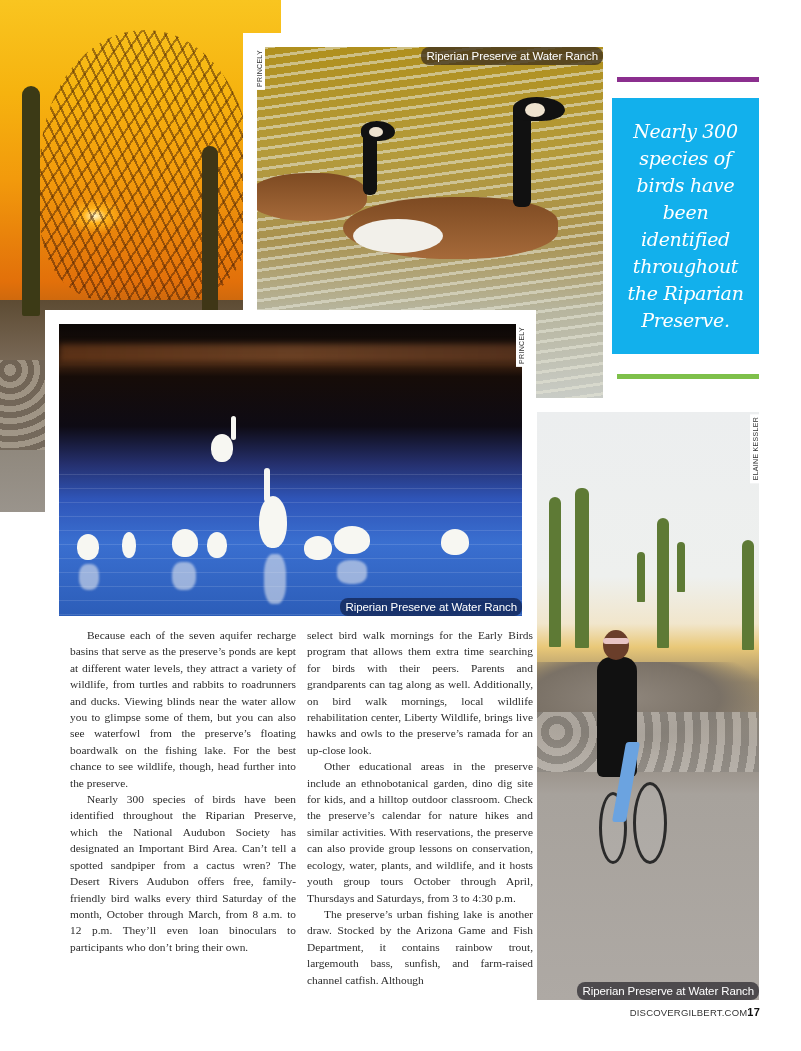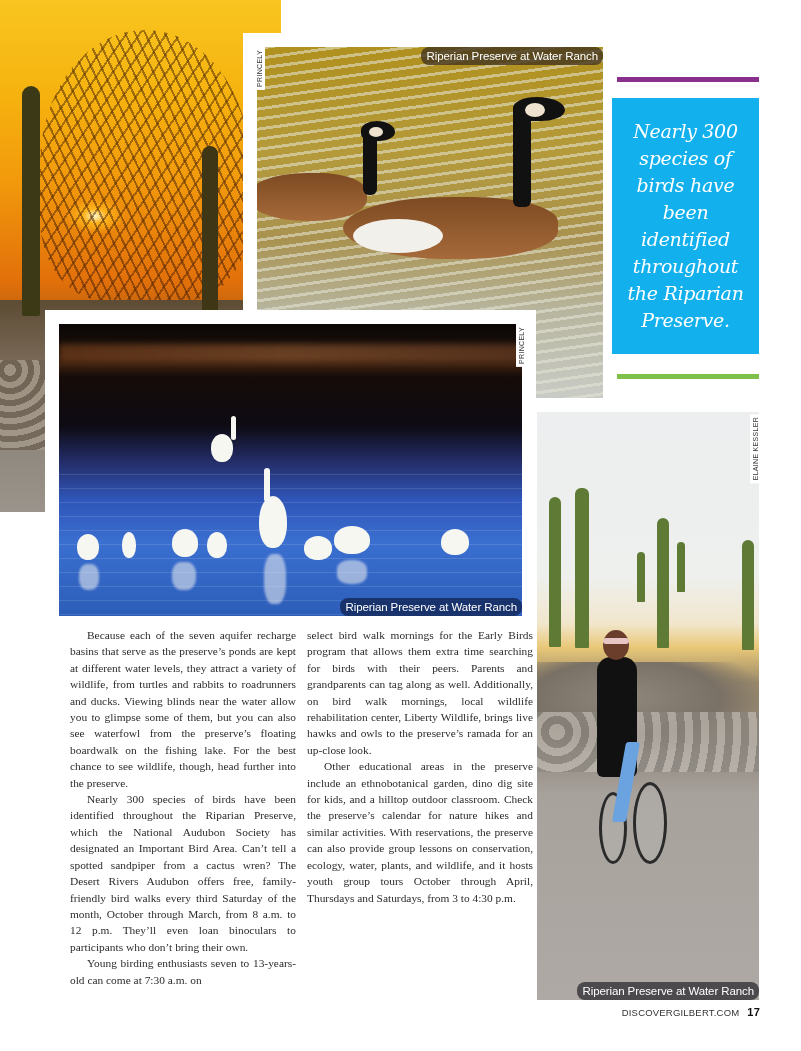--- a/index.html
+++ b/index.html
@@ -124,21 +124,21 @@
   .col-1 { left: 70px; }
   .col-2 { left: 307px; }
   .col p { text-indent: 17px; }
   .col p.no-indent { text-indent: 0; }
 
   
   .footer {
     position: absolute; left: 580px; top: 1006px; width: 180px; text-align: right;
     font-family: "Liberation Sans", "DejaVu Sans", sans-serif; color: #333; font-size: 9.5px; letter-spacing: 0.2px;
   }
-  .footer .site { margin-right: 8px; }
+  .footer .site { }
   .footer .page { font-weight: bold; font-size: 11px; color: #111; }
 </style>
 </head>
 <body>
 
 <div class="abs photo-sunset" title="Desert sunset behind palo verde tree and saguaro cacti">
   <div class="ground"></div>
   <div class="tree"></div>
   <div class="cactus1"></div>
   <div class="cactus2"></div>
@@ -211,22 +211,22 @@
   <div class="wheel" style="left:62px; top:380px; width:28px; height:72px;"></div>
   <div class="wheel" style="left:96px; top:370px; width:34px; height:82px;"></div>
   <div class="bike-frame"></div>
   <div class="caption caption-bike">Riperian Preserve at Water Ranch</div>
 </div>
 <div class="credit credit-bike">ELAINE KESSLER</div>
 
 <div class="col col-1">
   <p>Because each of the seven aquifer re­charge basins that serve as the preserve’s ponds are kept at different water levels, they attract a variety of wildlife, from tur­tles and rabbits to roadrunners and ducks. Viewing  blinds near the water allow you to glimpse some of them, but you can also see waterfowl from the preserve’s floating boardwalk on the fishing lake. For the best chance to see wildlife, though, head fur­ther into the preserve.</p>
   <p>Nearly 300 species of birds have been identified throughout the Riparian Pre­serve, which the National Audubon Soci­ety has designated an Important Bird Area. Can’t tell a spotted sandpiper from a cactus wren? The Desert Rivers Audubon offers free, family-friendly bird walks every third Saturday of the month, October through March, from 8 a.m. to 12 p.m. They’ll even loan binoculars to participants who don’t bring their own.</p>
-  <p>Young birding enthusiasts seven to 13-years-old can come at 7:30 a.m. on</p>
 </div>
 <div class="col col-2">
   <p class="no-indent">select bird walk mornings for the Early Birds program that allows them extra time searching for birds with their peers. Par­ents and grandparents can tag along as well. Additionally, on bird walk mornings, local wildlife rehabilitation center, Liberty Wildlife, brings live hawks and owls to the preserve’s ramada for an up-close look.</p>
   <p>Other educational areas in the pre­serve include an ethnobotanical garden, dino dig site for kids, and a hilltop outdoor classroom. Check the preserve’s calendar for nature hikes and similar activities. With reservations, the preserve can also provide group lessons on conservation, ecology, water, plants, and wildlife, and it hosts youth group tours October through April, Thursdays and Saturdays, from 3 to 4:30 p.m.</p>
+  <p>The preserve’s urban fishing lake is another draw. Stocked by the Arizona Game and Fish Department, it contains rainbow trout, largemouth bass, sunfish, and farm-raised channel catfish. Although</p>
 </div>
 
 <div class="footer">
   <span class="site">DISCOVERGILBERT.COM</span><span class="page">17</span>
 </div>
 
 </body></html>

